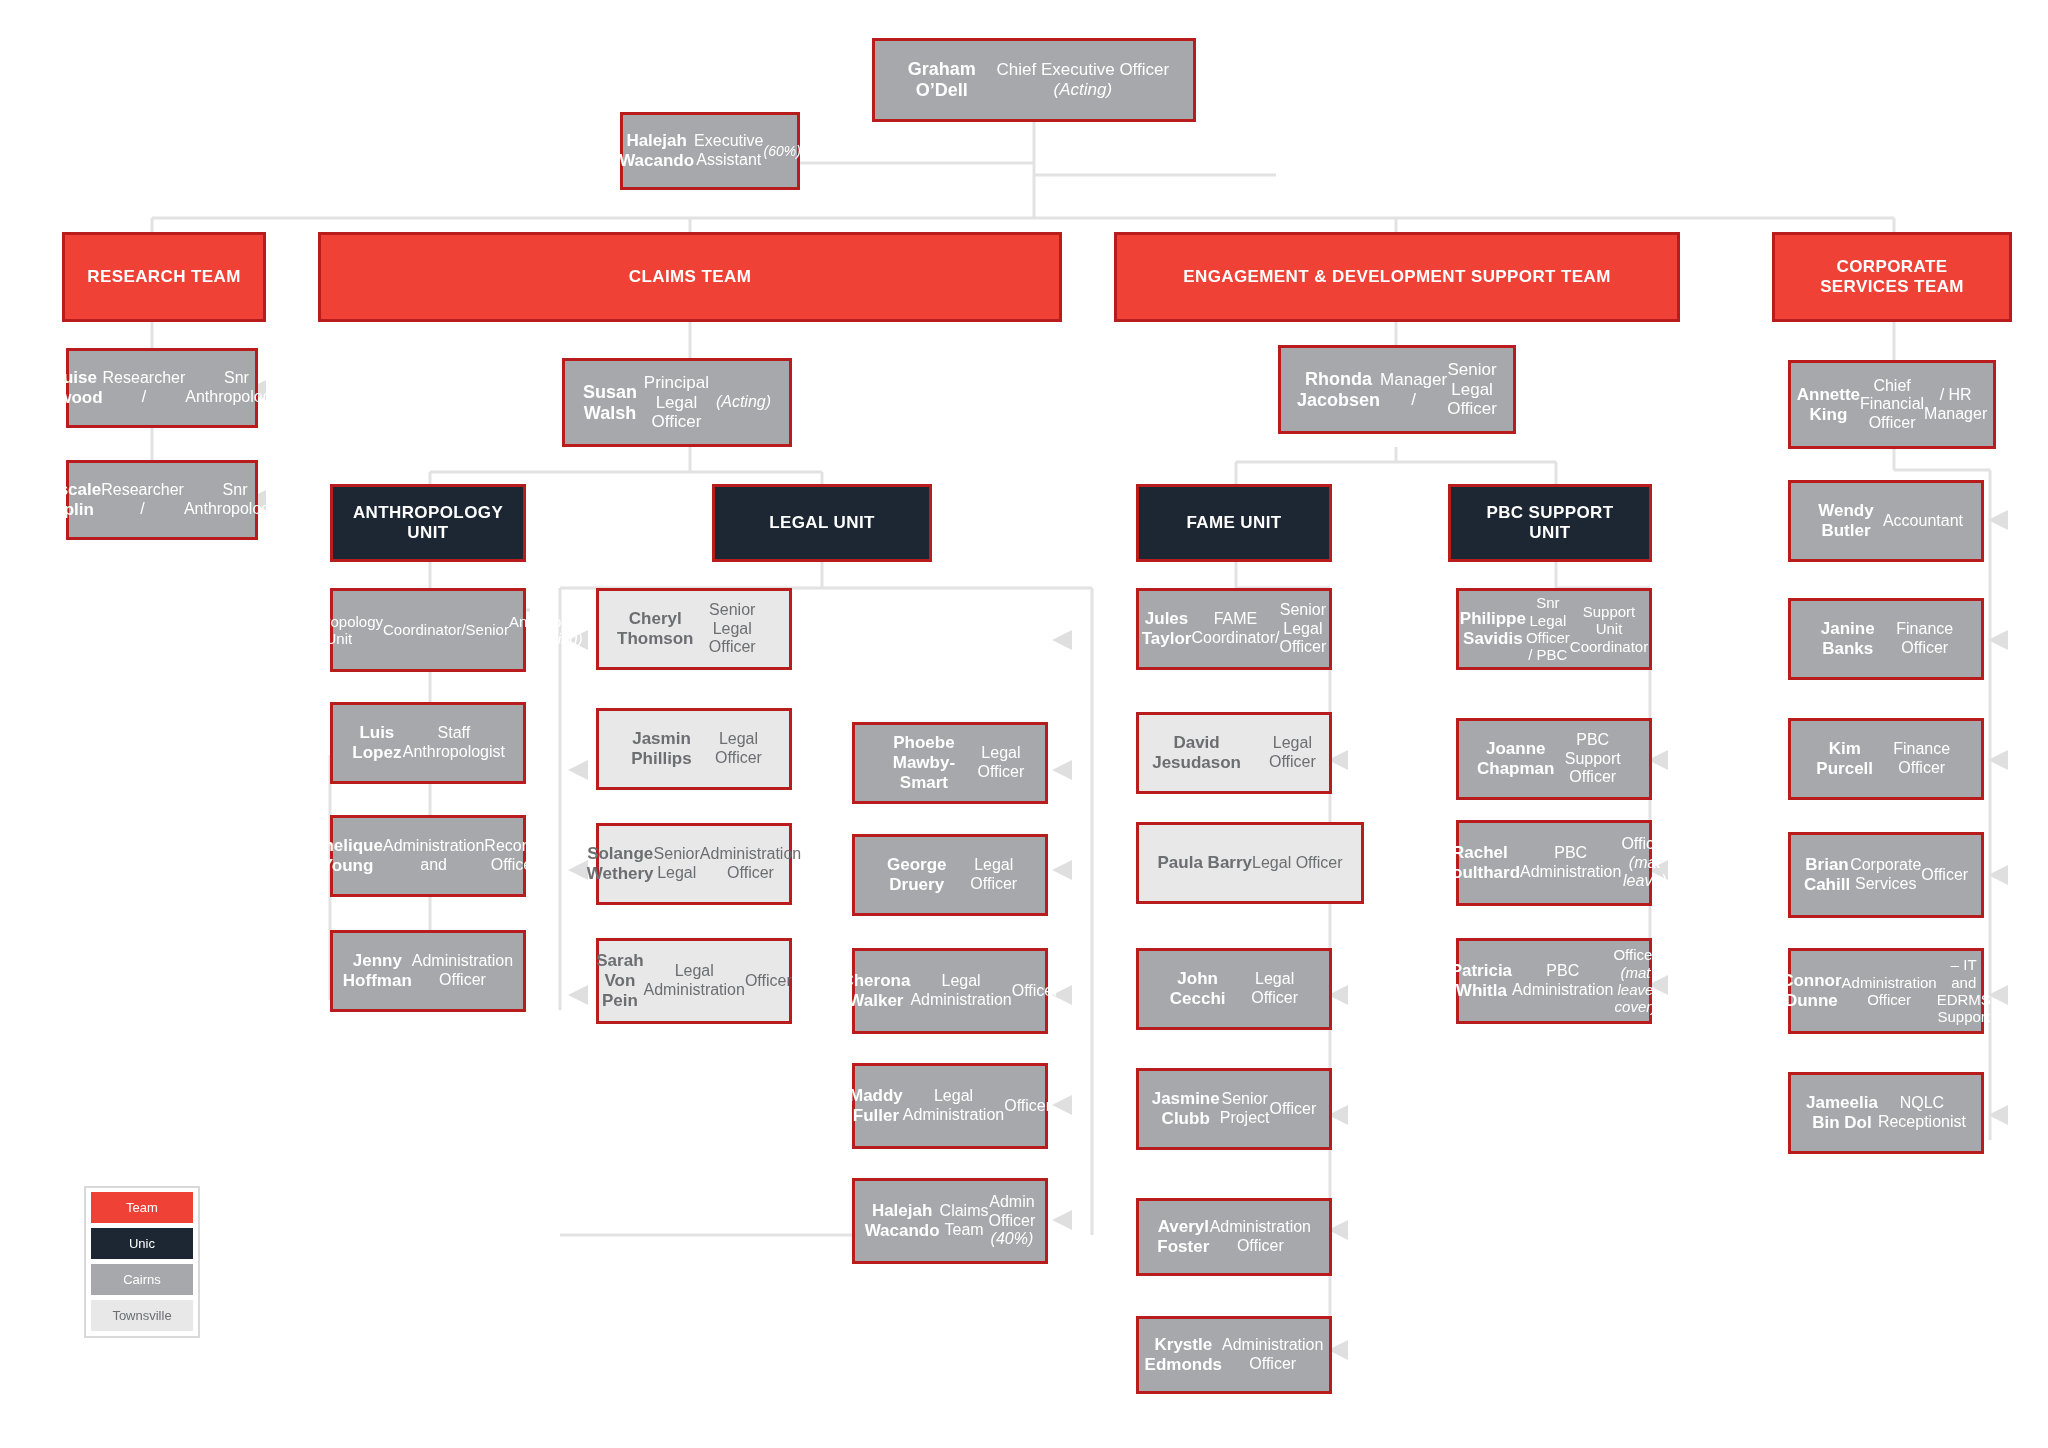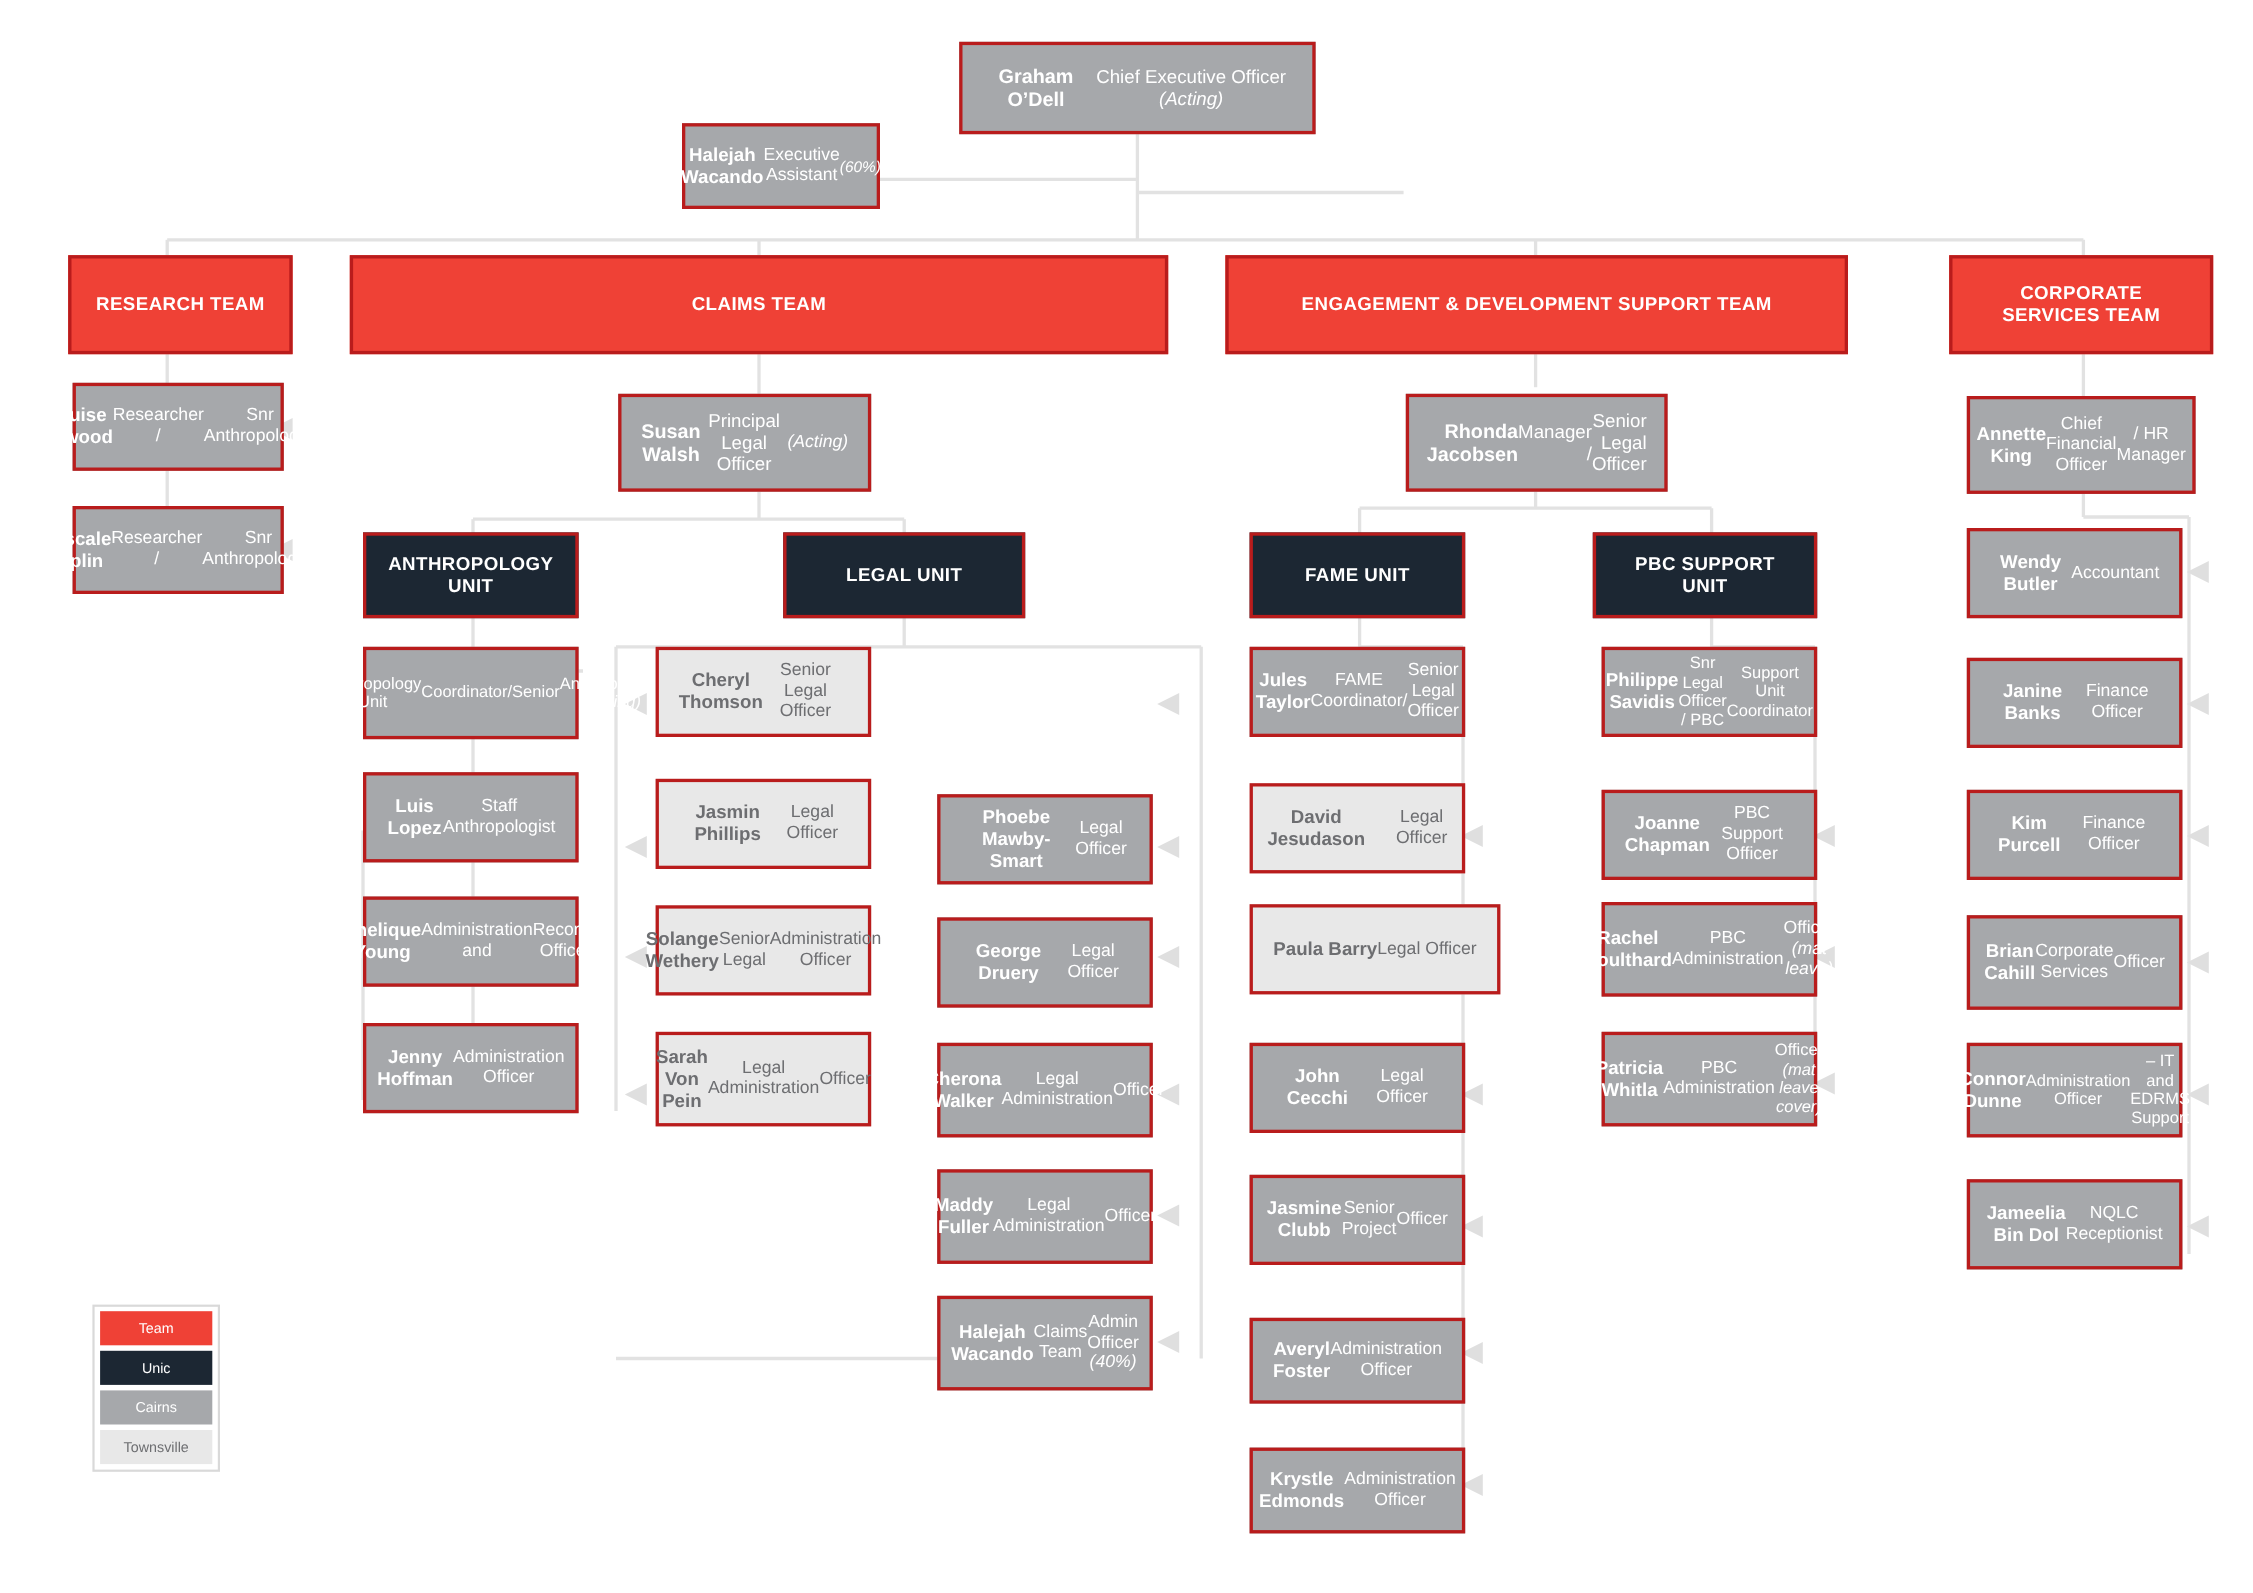--- a/index.html
+++ b/index.html
@@ -275,21 +275,21 @@
     <span class="nm n17">Maddy Fuller</span>
     <span class="rl n16">Legal Administration</span>
     <span class="rl n16">Officer</span>
   </div>
   <div class="box c-cairns" style="left:852px;top:1178px;width:196px;height:86px;">
     <span class="nm n17">Halejah Wacando</span>
     <span class="rl n16">Claims Team</span>
     <span class="rl n16"><span>Admin Officer </span><span class="it">(40%)</span></span>
   </div>
 
-  <div class="box c-cairns" style="left:1278px;top:358px;width:238px;height:89px;text-align:right;">
+  <div class="box c-cairns" style="left:1278px;top:345px;width:238px;height:89px;">
     <span class="nm n18">Rhonda Jacobsen</span>
     <span class="rl n17">Manager /</span>
     <span class="rl n17">Senior Legal Officer</span>
   </div>
 
   <div class="box c-cairns" style="left:1136px;top:588px;width:196px;height:82px;">
     <span class="nm n17">Jules Taylor</span>
     <span class="rl n16">FAME Coordinator/</span>
     <span class="rl n16">Senior Legal Officer</span>
   </div>

